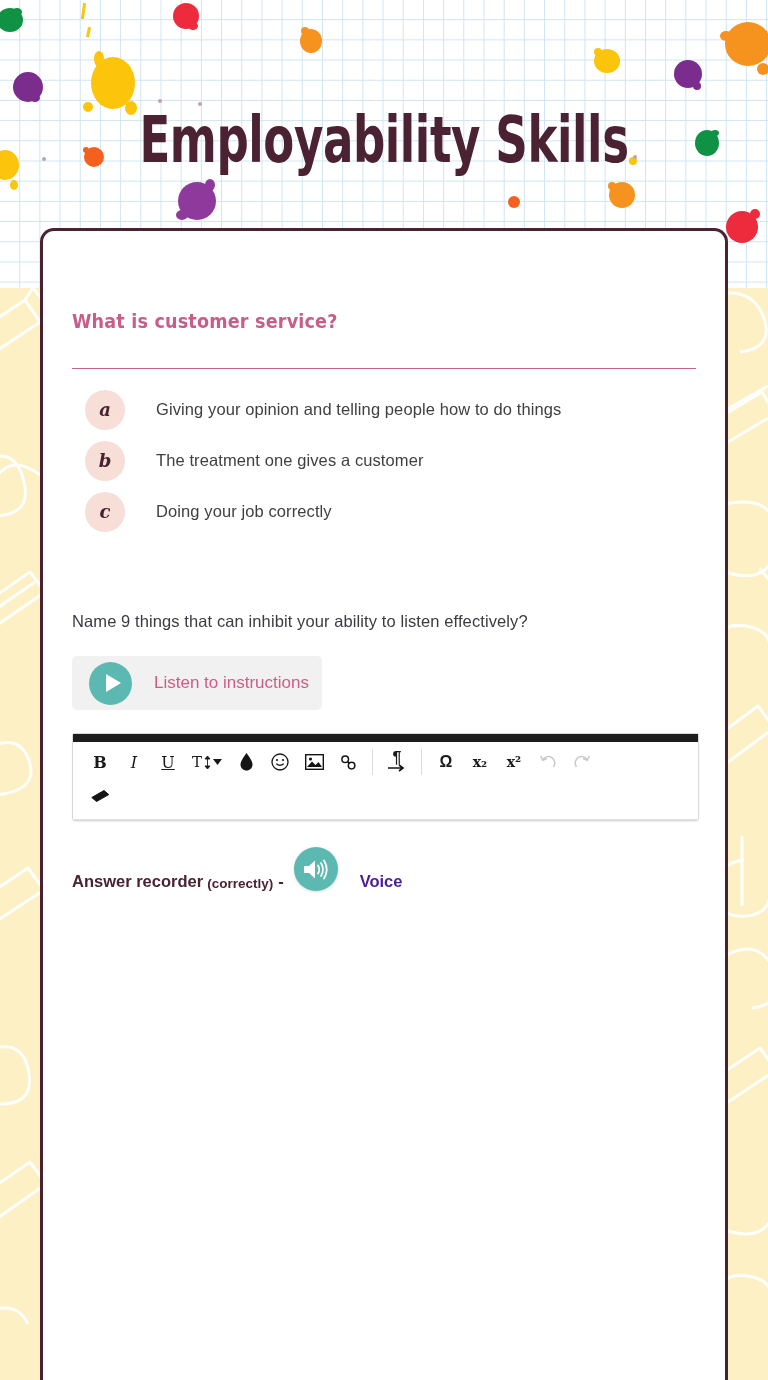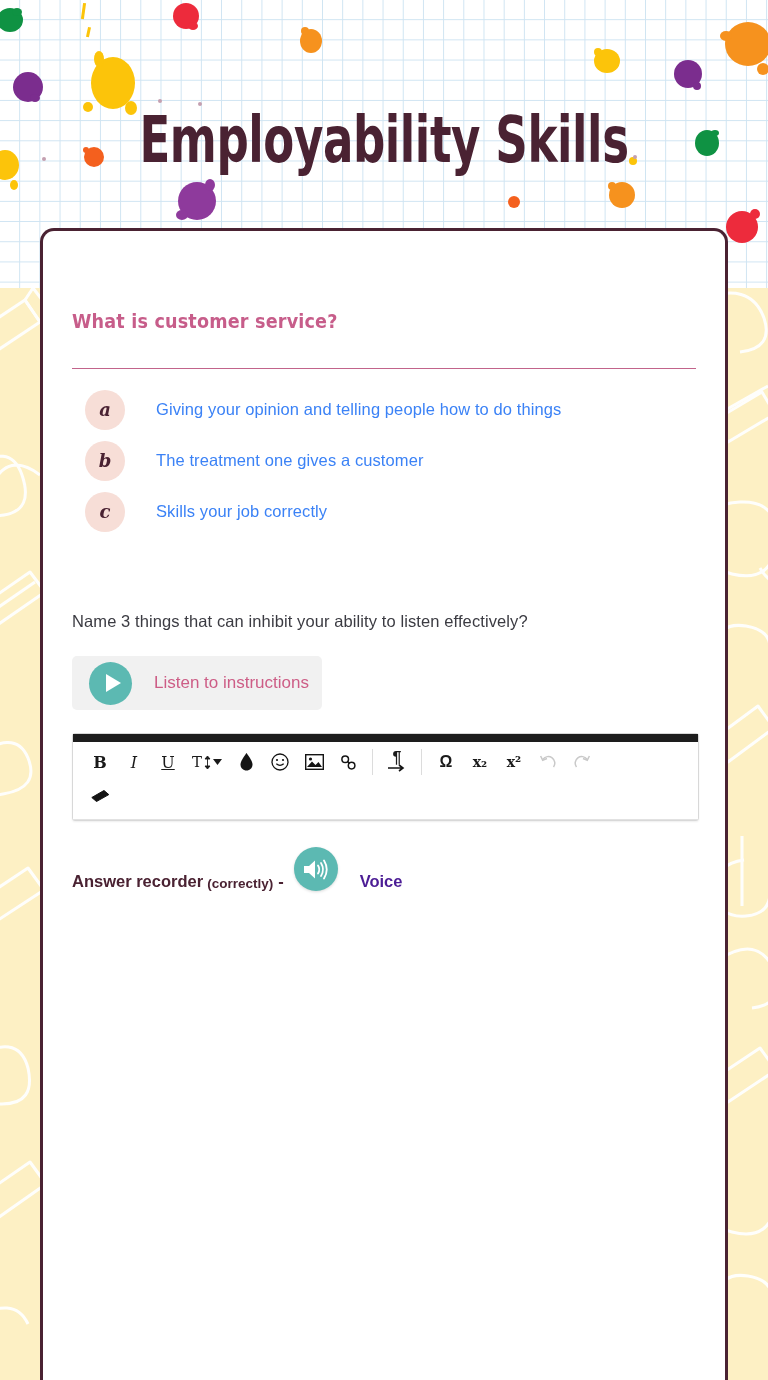--- a/index.html
+++ b/index.html
@@ -126,21 +126,21 @@
     font-family: "DejaVu Serif", serif;
     font-style: italic;
     font-weight: bold;
     font-size: 18px;
     color: #4a2232;
     margin-left: 13px;
   }
   .option-text {
     margin-left: 31px;
     font-size: 16.5px;
-    color: #3b82f6;
+    color: #404040;
     letter-spacing: 0.1px;
   }
 
   
   .q2-text {
     margin-top: 75px;
     font-size: 16.5px;
     color: #3b3b42;
     letter-spacing: 0.1px;
   }
@@ -375,25 +375,25 @@
     <div class="option-row">
       <div class="option-bubble">a</div>
       <div class="option-text">Giving your opinion and telling people how to do things</div>
     </div>
     <div class="option-row">
       <div class="option-bubble">b</div>
       <div class="option-text">The treatment one gives a customer</div>
     </div>
     <div class="option-row">
       <div class="option-bubble">c</div>
-      <div class="option-text">Skills your job correctly</div>
+      <div class="option-text">Doing your job correctly</div>
     </div>
   </div>
 
-  <div class="q2-text">Name 3 things that can inhibit your ability to listen effectively?</div>
+  <div class="q2-text">Name 9 things that can inhibit your ability to listen effectively?</div>
 
   <div class="listen-btn">
     <div class="play-circle">
       <div class="play-tri"></div>
     </div>
     <div class="listen-label">Listen to instructions</div>
   </div>
 
   <div class="editor">
     <div class="editor-topbar"></div>

